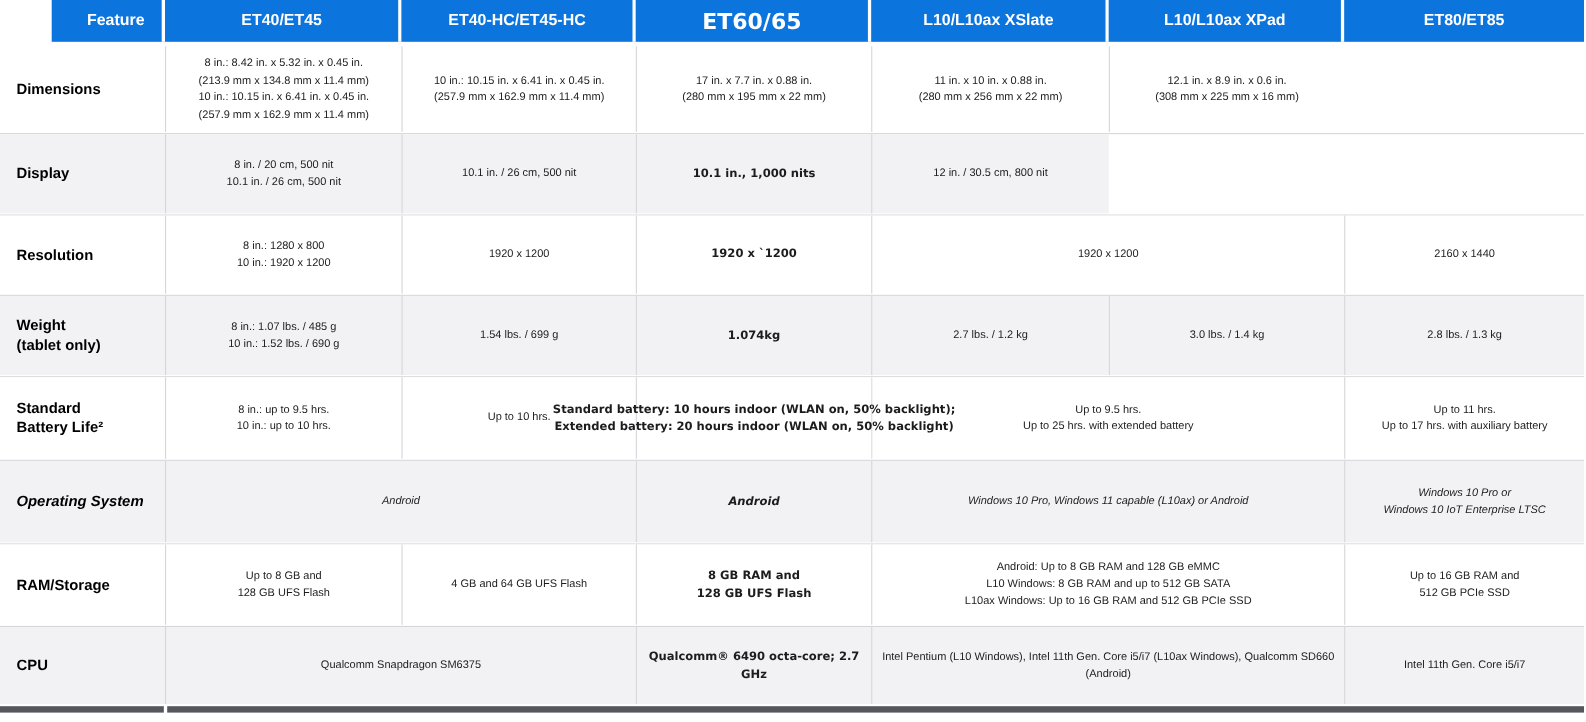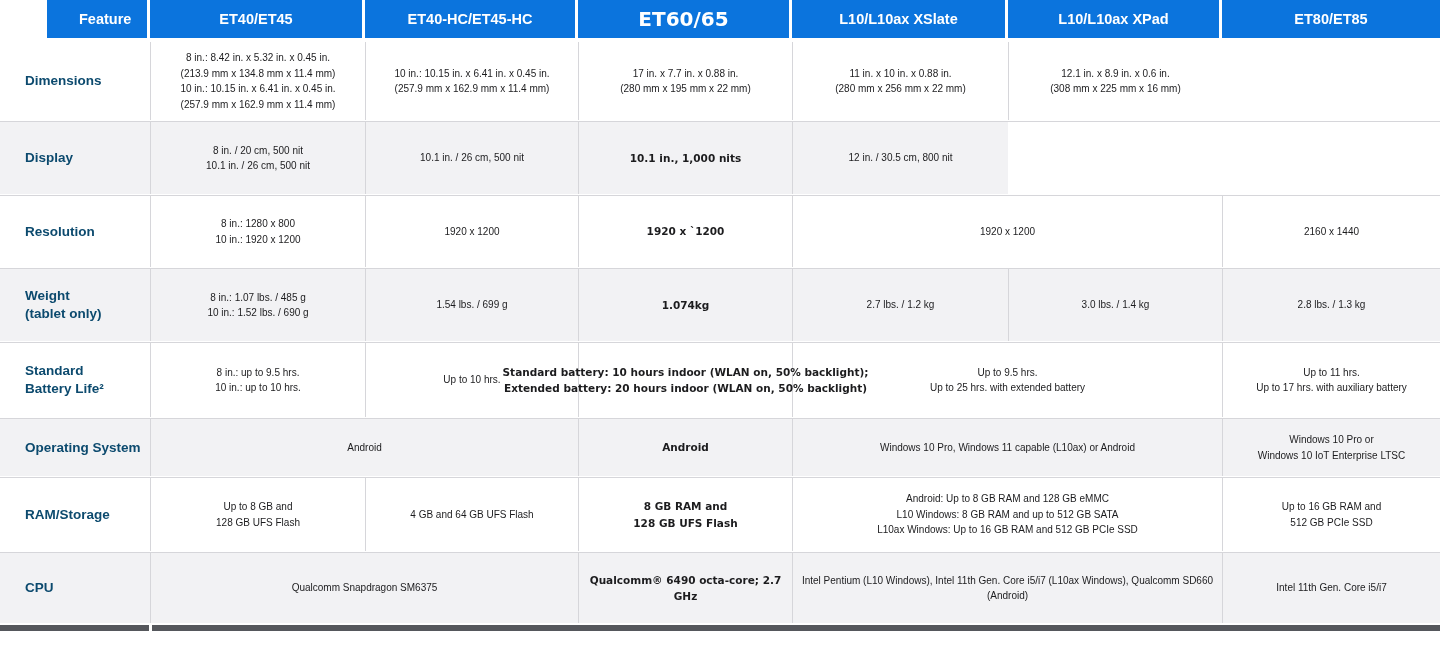--- a/index.html
+++ b/index.html
@@ -37,41 +37,41 @@
   .hcell.et60-h{font-family:"DejaVu Sans", sans-serif;font-size:20px;letter-spacing:0;}
   
   .row{border-top:1px solid var(--grid-line);margin-top:1px;}
   .row.first{border-top:none;margin-top:4px;}
   .row.alt .cell{background:var(--row-alt-bg);}
   .r-dimensions{height:78px;}
   .r-display{height:73px;}
   .r-resolution{height:72px;}
   .r-weight{height:73px;}
   .r-battery{height:75px;}
-  .r-os{height:58px;}
+  .r-os{height:75px;font-style:italic;}
   .r-ram{height:74px;}
   .r-cpu{height:71px;}
   .cell{
     background:#ffffff;
     display:flex;align-items:center;justify-content:center;
     text-align:center;
     font-size:10px;
     line-height:1.55;
     padding:4px 8px;
     white-space:pre-line;
   }
   .cell + .cell{border-left:1px solid var(--grid-line);}
   .cell.label{
     justify-content:flex-start;
     text-align:left;
-    padding-left:25px;
+    padding-left:15px;
     font-weight:700;
     font-size:13.5px;
     line-height:1.3;
-    color:#0c4a6e;
+    color:#000000;
   }
   .cell.hl{
     font-weight:700;
     font-family:"DejaVu Sans", sans-serif;
     font-size:10.5px;
   }
   .cell.overflowing{
     white-space:pre;
     overflow:visible;
     position:relative;

